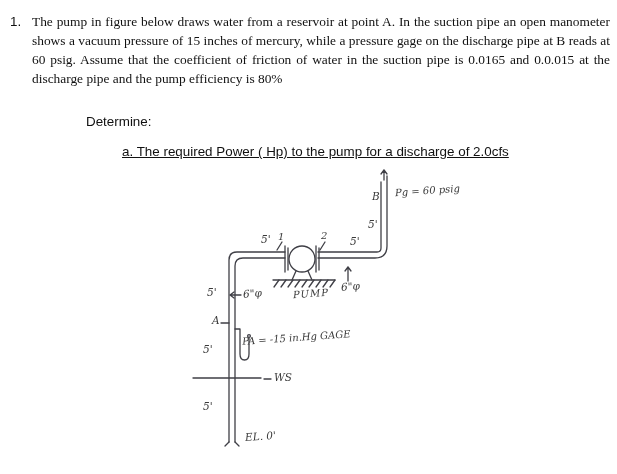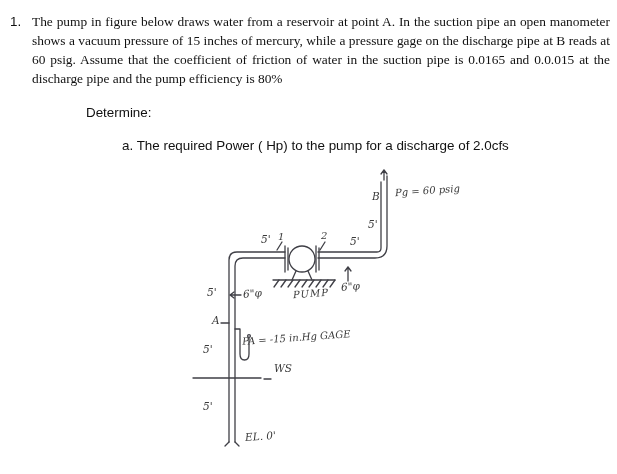--- a/index.html
+++ b/index.html
@@ -9,26 +9,27 @@
     font-family:"Liberation Sans", sans-serif;
     color:#111;
   }
   .problem{
     position:absolute;left:10px;top:12px;width:600px;
     display:flex;font-size:13.4px;line-height:19px;
   }
   .problem .num{flex:none;width:22px;}
   .problem .ptext{flex:1;text-align:justify;font-family:Liberation Serif, serif;}
   .determine{
-    position:absolute;left:86px;top:105px;
+    position:absolute;left:86px;top:114px;
     font-size:13.4px;
   }
   .item-a{
-    position:absolute;left:122px;top:138px;
+    position:absolute;left:122px;top:144px;
     font-size:13.4px;
+    text-decoration:underline;
   }
   .figure{
     position:absolute;left:185px;top:168px;width:290px;height:302px;
   }
   .figure svg{position:absolute;left:0;top:0;}
   .lbl{
     position:absolute;
     font-family:"DejaVu Serif", serif;
     font-style:italic;
     font-size:10.5px;
@@ -101,18 +102,18 @@
 
     <span class="lbl hand" style="left:156px;top:112px;">6"φ</span>
     <span class="lbl hand" style="left:58px;top:119px;">6"φ</span>
     <span class="lbl hand small" style="left:108px;top:120px;letter-spacing:1px;">PUMP</span>
 
     <span class="lbl" style="left:22px;top:118px;">5'</span>
     <span class="lbl" style="left:27px;top:146px;">A</span>
     <span class="lbl hand small" style="left:57px;top:164px;">PA = -15 in.Hg GAGE</span>
     <span class="lbl" style="left:18px;top:175px;">5'</span>
 
-    <span class="lbl" style="left:89px;top:194px;">WS</span>
+    <span class="lbl" style="left:89px;top:203px;">WS</span>
     <span class="lbl" style="left:18px;top:232px;">5'</span>
     <span class="lbl hand" style="left:60px;top:262px;">EL. 0'</span>
 
   </div>
 </div>
 
 </body></html>

